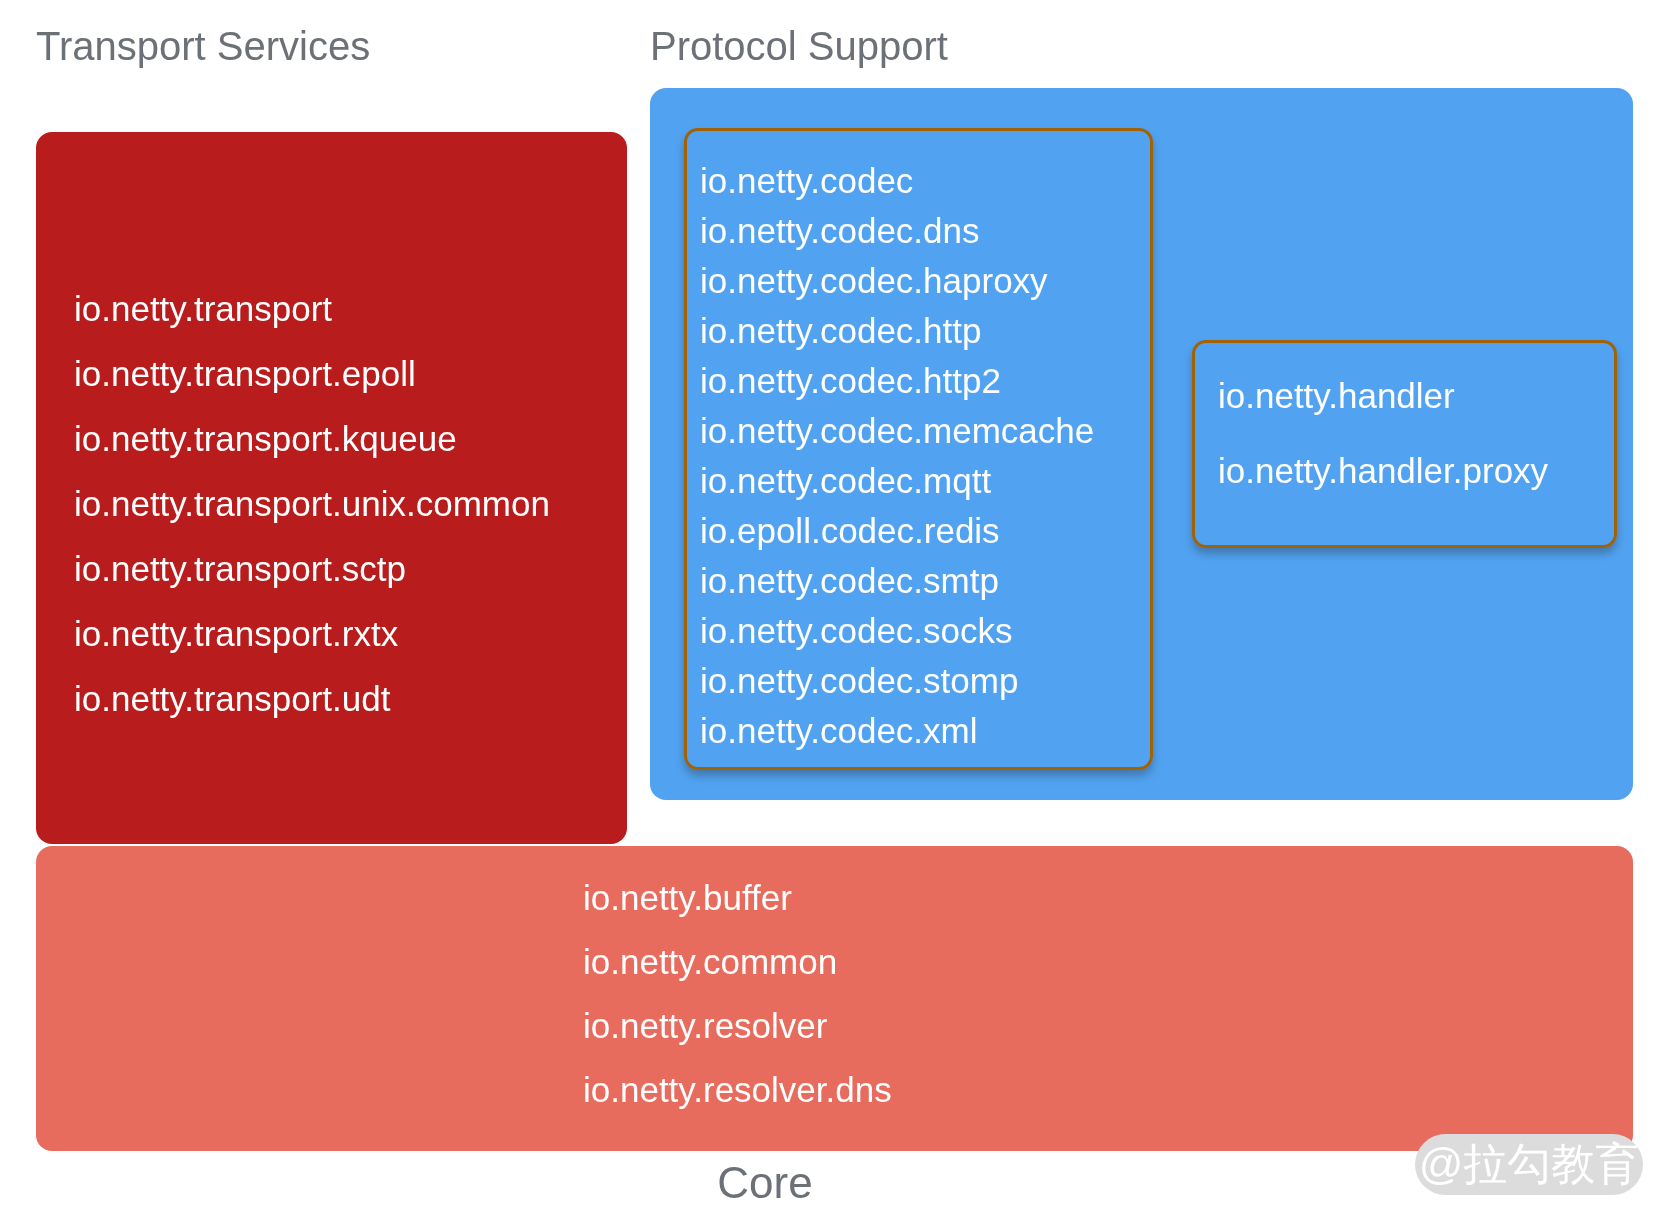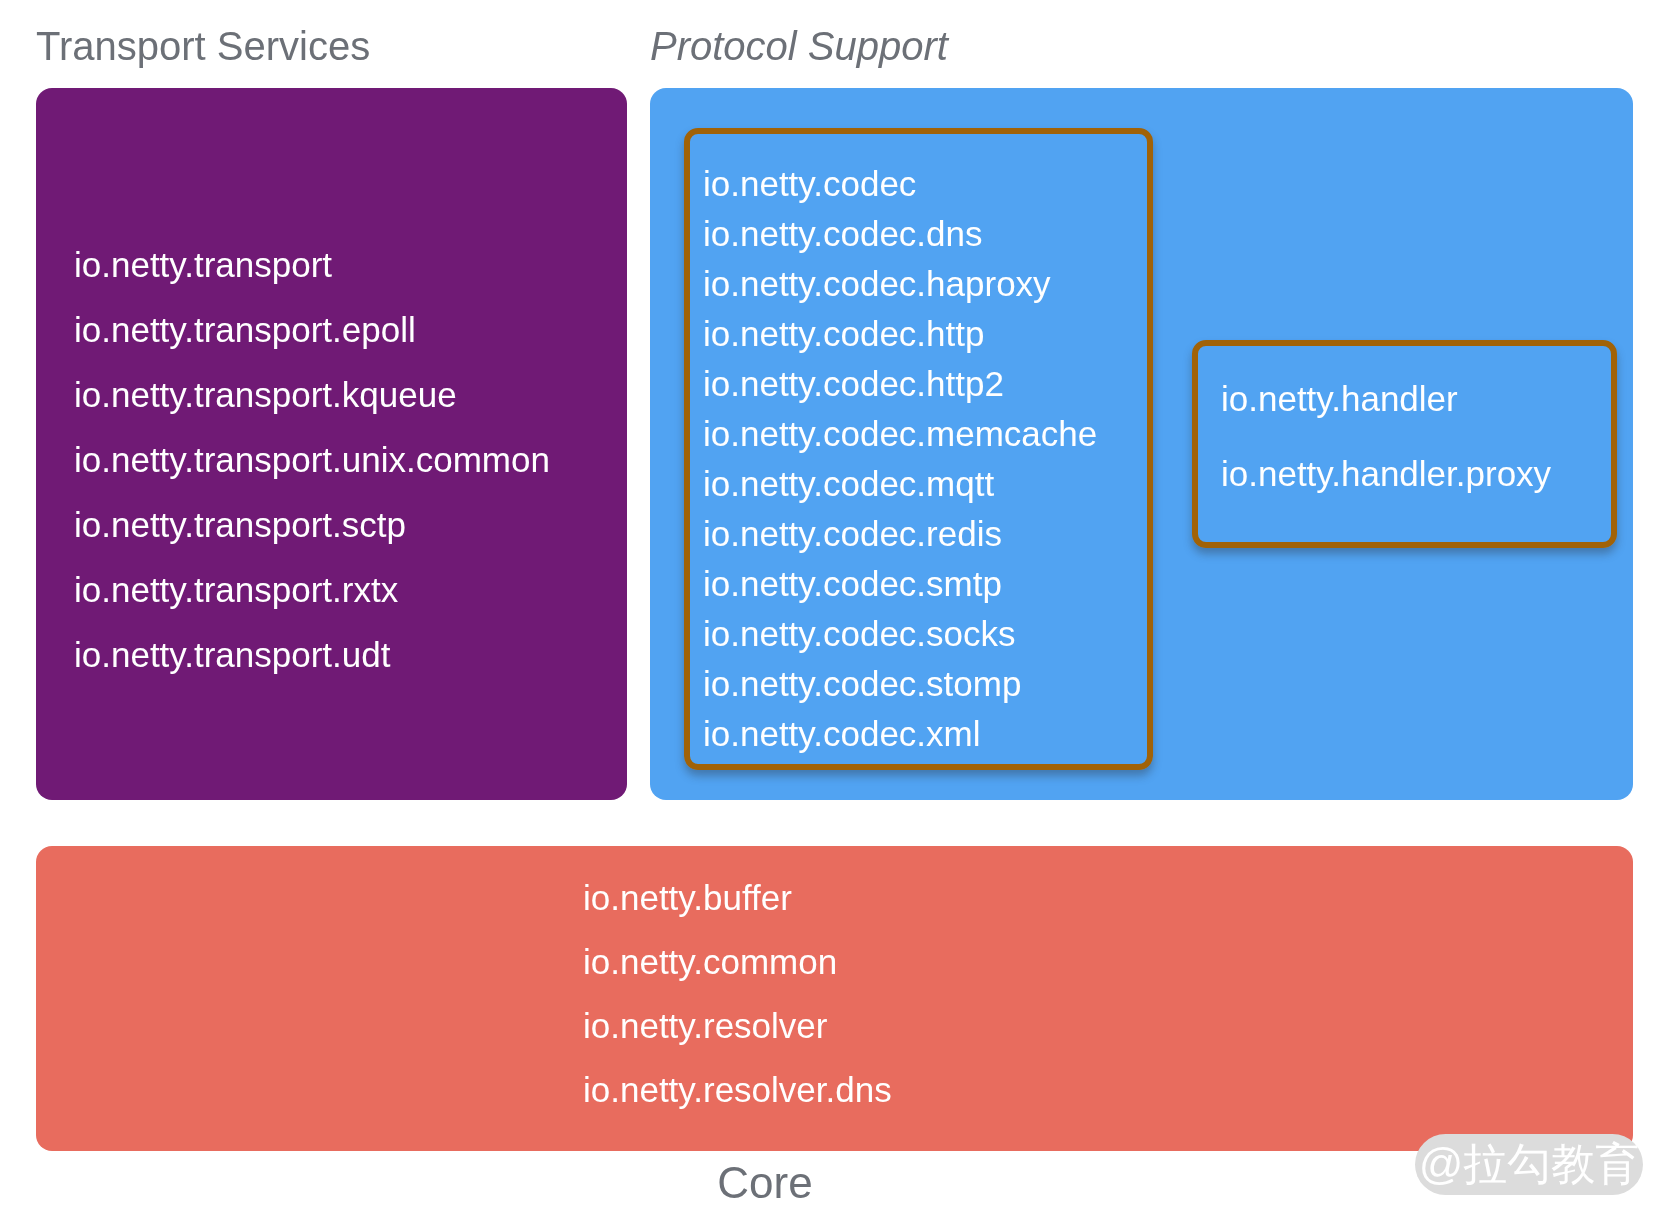--- a/index.html
+++ b/index.html
@@ -17,21 +17,21 @@
   }
   .section-header {
     position: absolute;
     top: 24px;
     font-size: 40px;
     font-weight: 500;
     color: #6c7077;
     white-space: nowrap;
   }
   .hdr-transport { left: 36px; width: 591px; }
-  .hdr-protocol  { left: 650px; width: 983px; font-style: italic; }
+  .hdr-protocol  { left: 650px; width: 983px; }
   .box {
     position: absolute;
     border-radius: 16px;
   }
   .box-transport {
     left: 36px; top: 88px;
     width: 591px; height: 712px;
     padding-top: 144px;
     box-sizing: border-box;
   }
@@ -40,21 +40,21 @@
     width: 983px; height: 712px;
   }
   .box-core {
     left: 36px; top: 846px;
     width: 1597px; height: 305px;
     padding-top: 20px;
     box-sizing: border-box;
   }
   .inner-box {
     position: absolute;
-    border: 6px solid #a16207;
+    border: 3px solid #a16207;
     border-radius: 14px;
     box-sizing: border-box;
     box-shadow: 0 6px 8px rgba(40, 44, 48, 0.35);
   }
   .inner-codec {
     left: 34px; top: 40px;          
     width: 469px; height: 642px;
     padding: 25px 0 0 13px;
   }
   .inner-handler {
@@ -96,41 +96,41 @@
 </style>
 </head>
 <body>
 
 <div class="canvas">
 
   <div class="section-header hdr-transport">Transport Services</div>
 
   <div class="section-header hdr-protocol">Protocol Support</div>
 
-  <div class="box box-transport" style="background-color: #701a75;">
+  <div class="box box-transport" style="background-color: #b91c1c; margin-top: 44px;">
     <div class="pkg">io.netty.transport</div>
     <div class="pkg">io.netty.transport.epoll</div>
     <div class="pkg">io.netty.transport.kqueue</div>
     <div class="pkg">io.netty.transport.unix.common</div>
     <div class="pkg">io.netty.transport.sctp</div>
     <div class="pkg">io.netty.transport.rxtx</div>
     <div class="pkg">io.netty.transport.udt</div>
   </div>
 
   <div class="box box-protocol" style="background-color: rgb(81, 163, 242);">
 
     <div class="inner-box inner-codec">
       <div class="pkg">io.netty.codec</div>
       <div class="pkg">io.netty.codec.dns</div>
       <div class="pkg">io.netty.codec.haproxy</div>
       <div class="pkg">io.netty.codec.http</div>
       <div class="pkg">io.netty.codec.http2</div>
       <div class="pkg">io.netty.codec.memcache</div>
       <div class="pkg">io.netty.codec.mqtt</div>
-      <div class="pkg">io.netty.codec.redis</div>
+      <div class="pkg">io.epoll.codec.redis</div>
       <div class="pkg">io.netty.codec.smtp</div>
       <div class="pkg">io.netty.codec.socks</div>
       <div class="pkg">io.netty.codec.stomp</div>
       <div class="pkg">io.netty.codec.xml</div>
     </div>
 
     <div class="inner-box inner-handler">
       <div class="pkg">io.netty.handler</div>
       <div class="pkg">io.netty.handler.proxy</div>
     </div>

